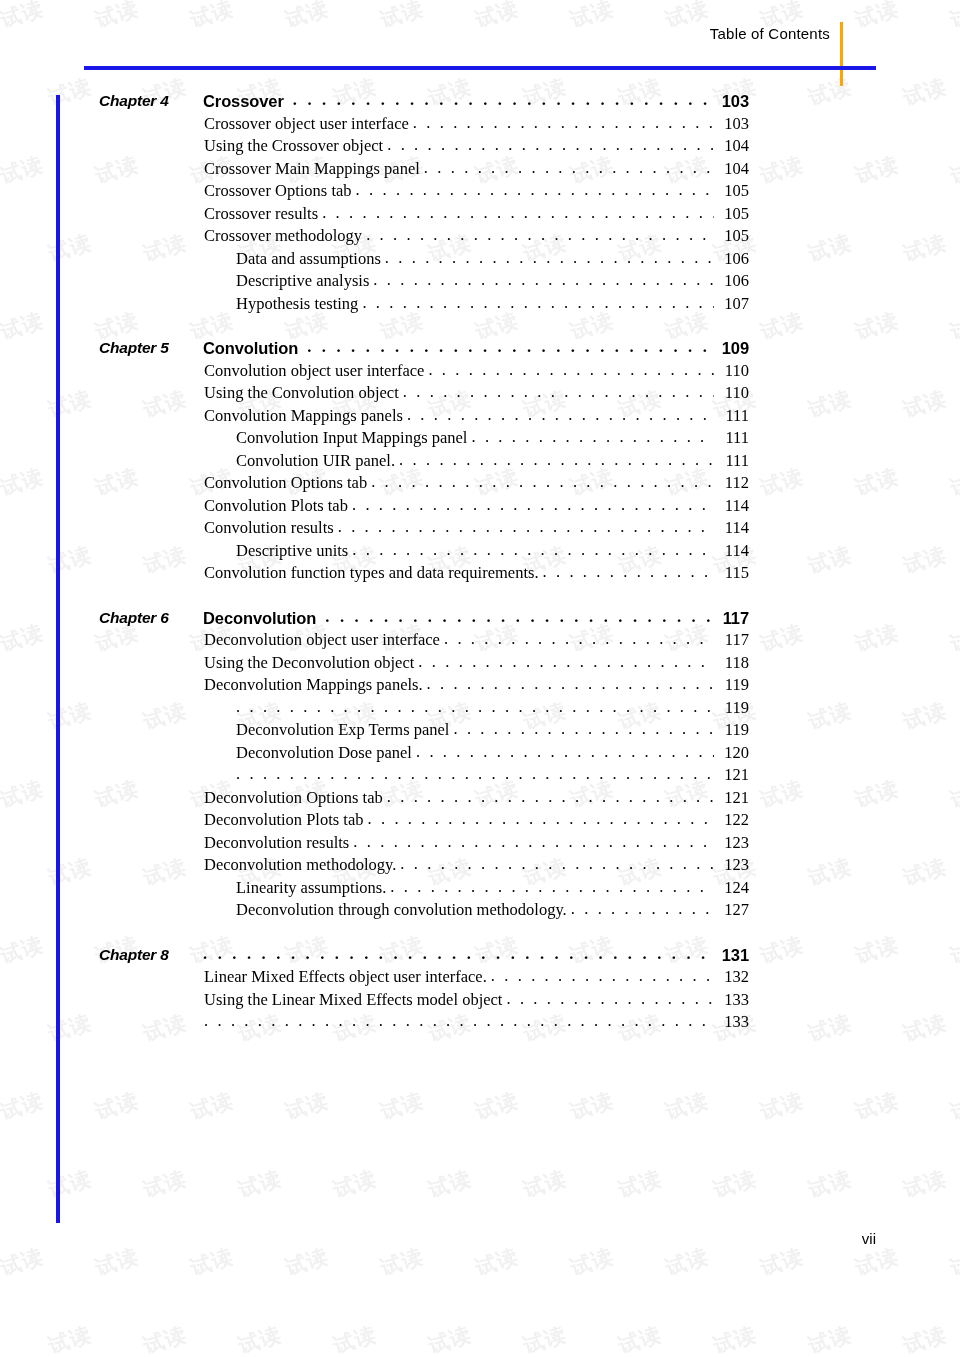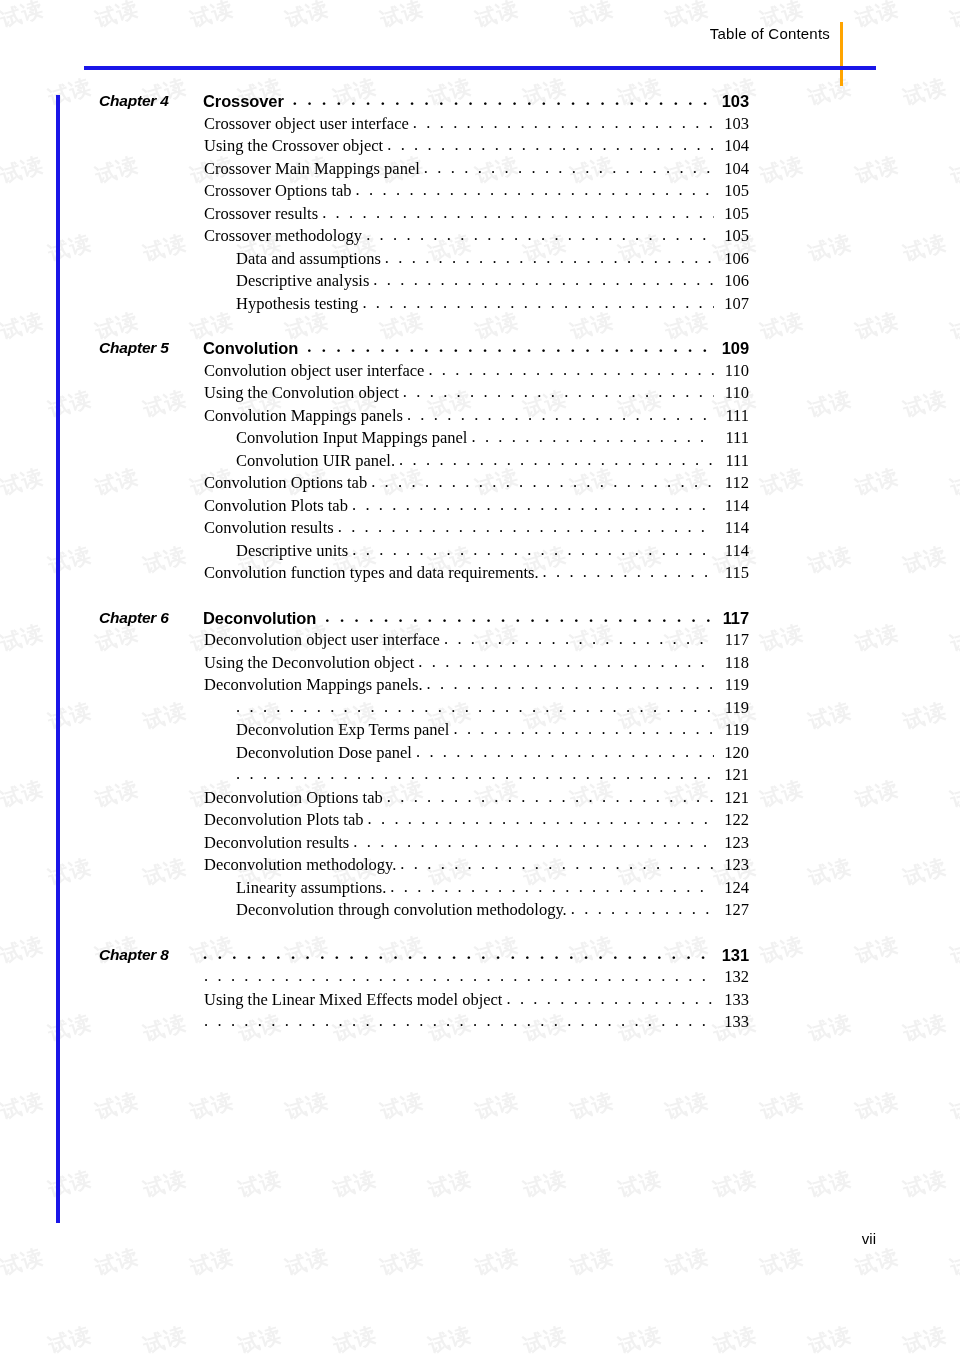--- a/index.html
+++ b/index.html
@@ -672,20 +672,21 @@
       <div class="chapter-block">
         <div class="toc-line">
           <div class="chapter-label">Chapter 8</div>
           <div class="entry lvl0">
             <span class="leader">. . . . . . . . . . . . . . . . . . . . . . . . . . . . . . . . . . . . . . . . . . . . . . . . . . . . . . . . . . . . . . . . . . . . . . . . . . . . . . . . . . . . . . . . . . . . . . . . . . . . . . . . . . . . . . . . . . . . . . . . </span>
             <span class="page">131</span>
           </div>
         </div>
         <div class="toc-line">
           <div class="entry lvl1">
+            <span class="title">Linear Mixed Effects object user interface.</span>
             <span class="leader">. . . . . . . . . . . . . . . . . . . . . . . . . . . . . . . . . . . . . . . . . . . . . . . . . . . . . . . . . . . . . . . . . . . . . . . . . . . . . . . . . . . . . . . . . . . . . . . . . . . . . . . . . . . . . . . . . . . . . . . . </span>
             <span class="page">132</span>
           </div>
         </div>
         <div class="toc-line">
           <div class="entry lvl1">
             <span class="title">Using the Linear Mixed Effects model object</span>
             <span class="leader">. . . . . . . . . . . . . . . . . . . . . . . . . . . . . . . . . . . . . . . . . . . . . . . . . . . . . . . . . . . . . . . . . . . . . . . . . . . . . . . . . . . . . . . . . . . . . . . . . . . . . . . . . . . . . . . . . . . . . . . . </span>
             <span class="page">133</span>
           </div>

